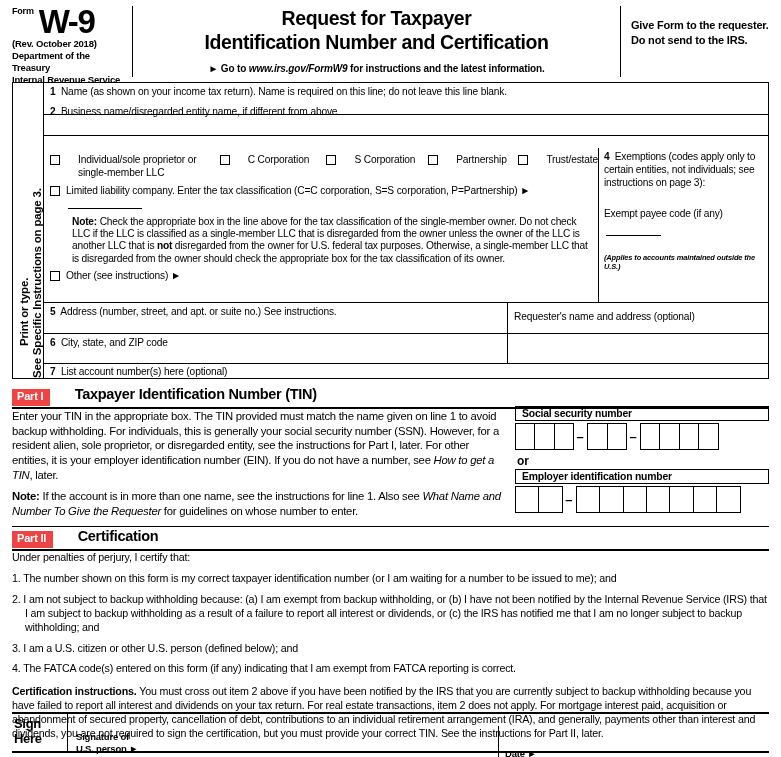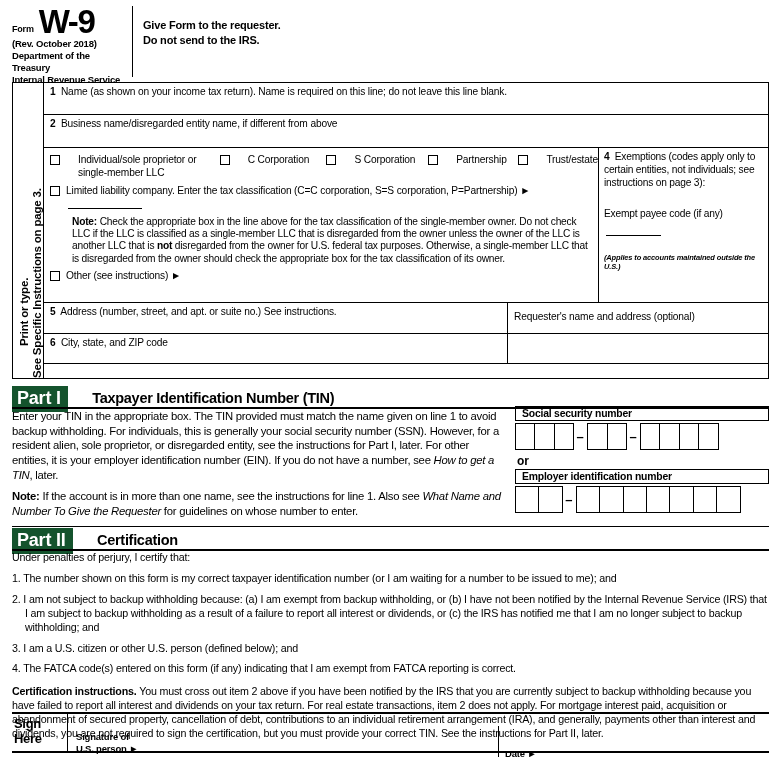--- a/index.html
+++ b/index.html
@@ -26,21 +26,21 @@
     position: absolute; left: 12px; top: 6px;
     width: 757px; height: 71px;
     display: flex;
   }
   .hdr-left {
     width: 121px;
     border-right: 1.5px solid #000;
     padding-right: 4px;
     box-sizing: border-box;
   }
-  .form-word-row { display: flex; align-items: flex-end; }
+  .form-word-row { display: flex; }
   .form-word {
     font-size: 9px; font-weight: bold;
     letter-spacing: -0.2px;
     padding-bottom: 3px;
   }
   .w9 {
     font-size: 33px; font-weight: bold;
     letter-spacing: -1.4px;
     line-height: 0.95;
     margin-left: 5px;
@@ -105,21 +105,21 @@
   }
   .row { position: absolute; left: 0; right: 0; box-sizing: border-box; }
   .lbl {
     font-size: 10.2px; letter-spacing: -0.15px;
     line-height: 1.25;
   }
   .num { font-weight: bold; display: inline-block; }
   .pad { padding: 3px 0 0 6px; }
 
   .row1 { top: 0; height: 32px; border-bottom: 1.2px solid #000; }
-  .row2 { top: 32px; height: 33px; border-bottom: 1.2px solid #000; }
+  .row2 { top: 20px; height: 33px; border-bottom: 1.2px solid #000; }
   .row3 { top: 65px; height: 155px; border-bottom: 1.2px solid #000; }
   .row5 { top: 220px; height: 31px; border-bottom: 1.2px solid #000; }
   .row6 { top: 251px; height: 30px; border-bottom: 1.2px solid #000; }
   .row7 { top: 281px; height: 14px; }
 
   .row3-left {
     position: absolute; left: 0; top: 0;
     width: 555px; height: 100%;
     border-right: 1.2px solid #000;
     box-sizing: border-box;
@@ -172,22 +172,22 @@
     box-sizing: border-box;
   }
 
   
   .partbar {
     position: absolute; left: 12px; width: 757px;
     height: 21px;
   }
   .partbar .tag {
     display: inline-block;
-    background: #14532d; color: #fff;
-    font-size: 18px; font-weight: bold;
+    background: #ef4444; color: #fff;
+    font-size: 11px; font-weight: bold;
     padding: 1px 7px 2px 5px;
     letter-spacing: -0.2px;
     line-height: 1.25;
   }
   .partbar .ttl {
     display: inline-block;
     font-size: 14.5px; font-weight: bold;
     margin-left: 20px; letter-spacing: -0.3px;
     vertical-align: 1px;
   }
@@ -286,20 +286,25 @@
 
   <div class="header">
     <div class="hdr-left">
       <div class="form-word-row">
         <span class="form-word">Form</span>
         <span class="w9">W-9</span>
       </div>
       <div class="hdr-sub">(Rev. October 2018)</div>
       <div class="hdr-sub">Department of the Treasury</div>
       <div class="hdr-sub">Internal Revenue Service</div>
+    </div>
+    <div class="hdr-mid">
+      <div class="hdr-title">Request for Taxpayer</div>
+      <div class="hdr-title">Identification Number and Certification</div>
+      <div class="hdr-goto"><span>► Go to </span><span class="u">www.irs.gov/FormW9</span><span> for instructions and the latest information.</span></div>
     </div>
     <div class="hdr-right">Give Form to the requester. Do not send to the IRS.</div>
   </div>
 
   <div class="mainbox">
 
     <div class="vmargin">
       <div class="vtext one">Print or type.</div>
       <div class="vtext two">See Specific Instructions on page 3.</div>
     </div>
@@ -388,20 +393,26 @@
       <div class="row row6">
         <div class="row6-left">
           <div class="lbl pad">
             <span class="num">6</span>&nbsp;
             <span>City, state, and ZIP code</span>
           </div>
         </div>
         <div class="req-cell2"></div>
       </div>
 
+      <div class="row row7">
+        <div class="lbl pad" style="padding-top:2px">
+          <span class="num">7</span>&nbsp;
+          <span>List account number(s) here (optional)</span>
+        </div>
+      </div>
 
     </div>
   </div>
 
   <div class="partbar" style="top:386px">
     <span class="tag">Part I</span>
     <span class="ttl">Taxpayer Identification Number (TIN)</span>
   </div>
   <div class="partrule" style="top:407px"></div>
 

